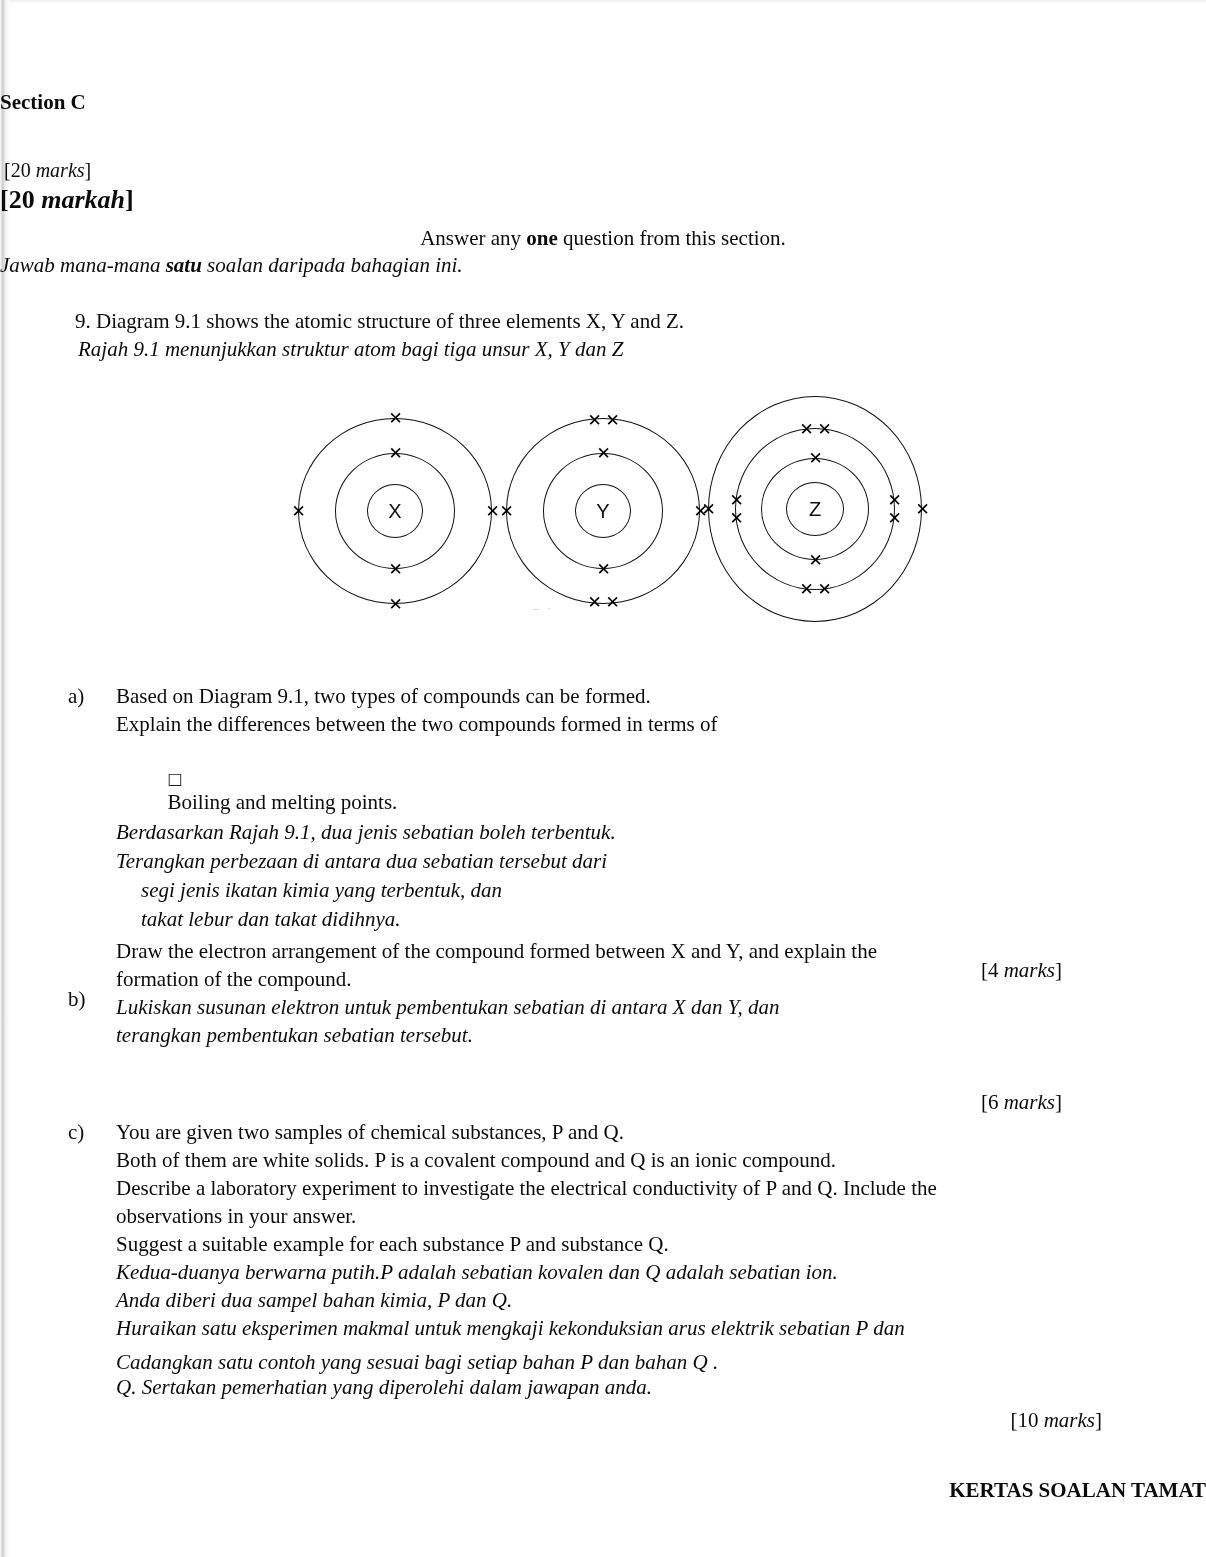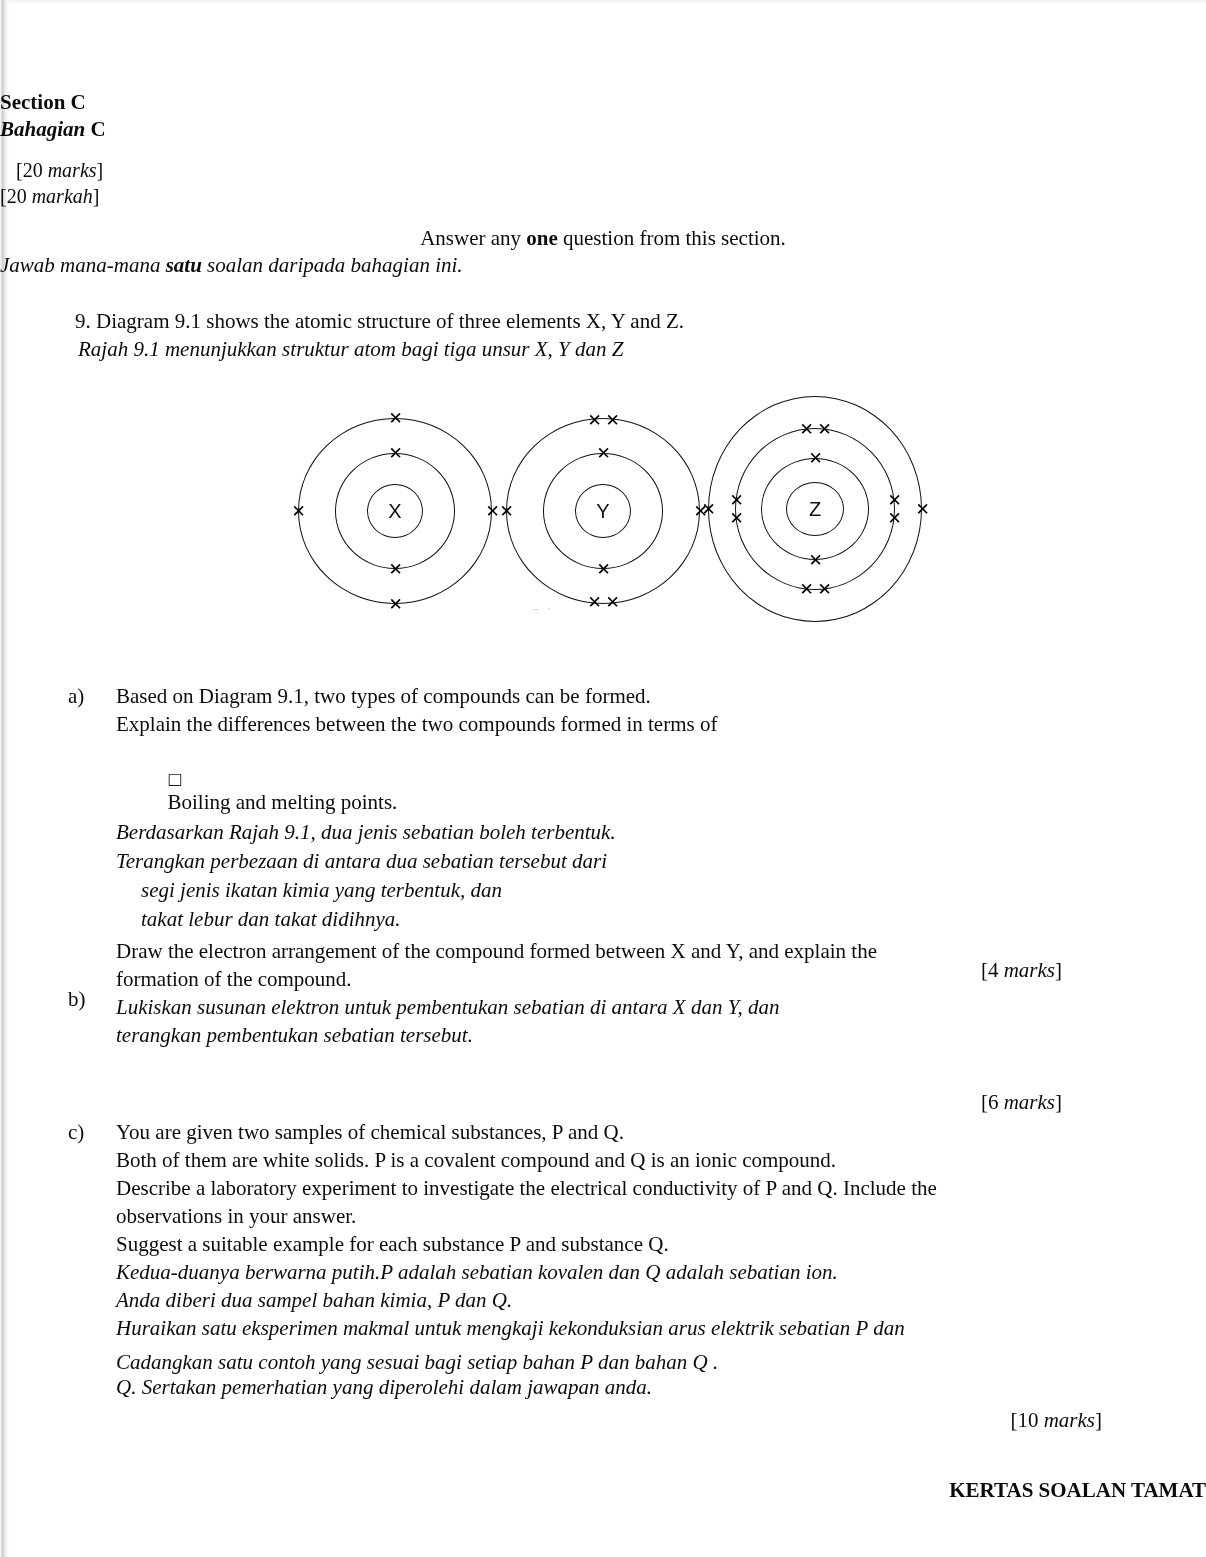--- a/index.html
+++ b/index.html
@@ -53,28 +53,29 @@
     font-weight: bold;
     font-style: italic;
     position: absolute;
     left: 0; right: 0;
     top: 117px;
   }
   .hdr-bahagian .rm { font-style: normal; }
   .hdr-marks-en {
     font-size: 20px;
     position: absolute;
-    left: 16px; right: 0;
+    left: 4px; right: 0;
     top: 159px;
   }
   .hdr-marks-my {
-    font-size: 20px;
+    font-size: 26px;
     position: absolute;
     left: 0; right: 0;
     top: 185px;
+    font-weight: bold;
   }
   .hdr-instr-en {
     font-size: 21px;
     position: absolute;
     left: 0; right: 0;
     top: 226px;
     text-align: center;
   }
   .hdr-instr-my {
     font-size: 21px;
@@ -175,21 +176,20 @@
 <body>
 
 <div class="scan-edge-outer"></div>
 <div class="scan-edge-inner"></div>
 <div class="scan-edge-top"></div>
 
 <div class="page">
 
   <div class="hdr-section">Section C</div>
 
-  <div class="hdr-bahagian"><span>Bahagian</span><span class="rm"> </span><span class="rm">C</span></div>
 
   <div class="hdr-marks-en">[20 <span class="it">marks</span>]</div>
   <div class="hdr-marks-my">[20 <span class="it">markah</span>]</div>
 
   <div class="hdr-instr-en"><span>Answer any </span><span class="bd">one</span><span> question from this section.</span></div>
 
   <div class="hdr-instr-my"><span>Jawab mana-mana </span><span class="bd">satu</span><span> soalan daripada bahagian ini.</span></div>
 
   <div class="q-stem-en">9. Diagram 9.1 shows the atomic structure of three elements X, Y and Z.</div>
   <div class="q-stem-my">Rajah 9.1 menunjukkan struktur atom bagi tiga unsur X, Y dan Z</div>

